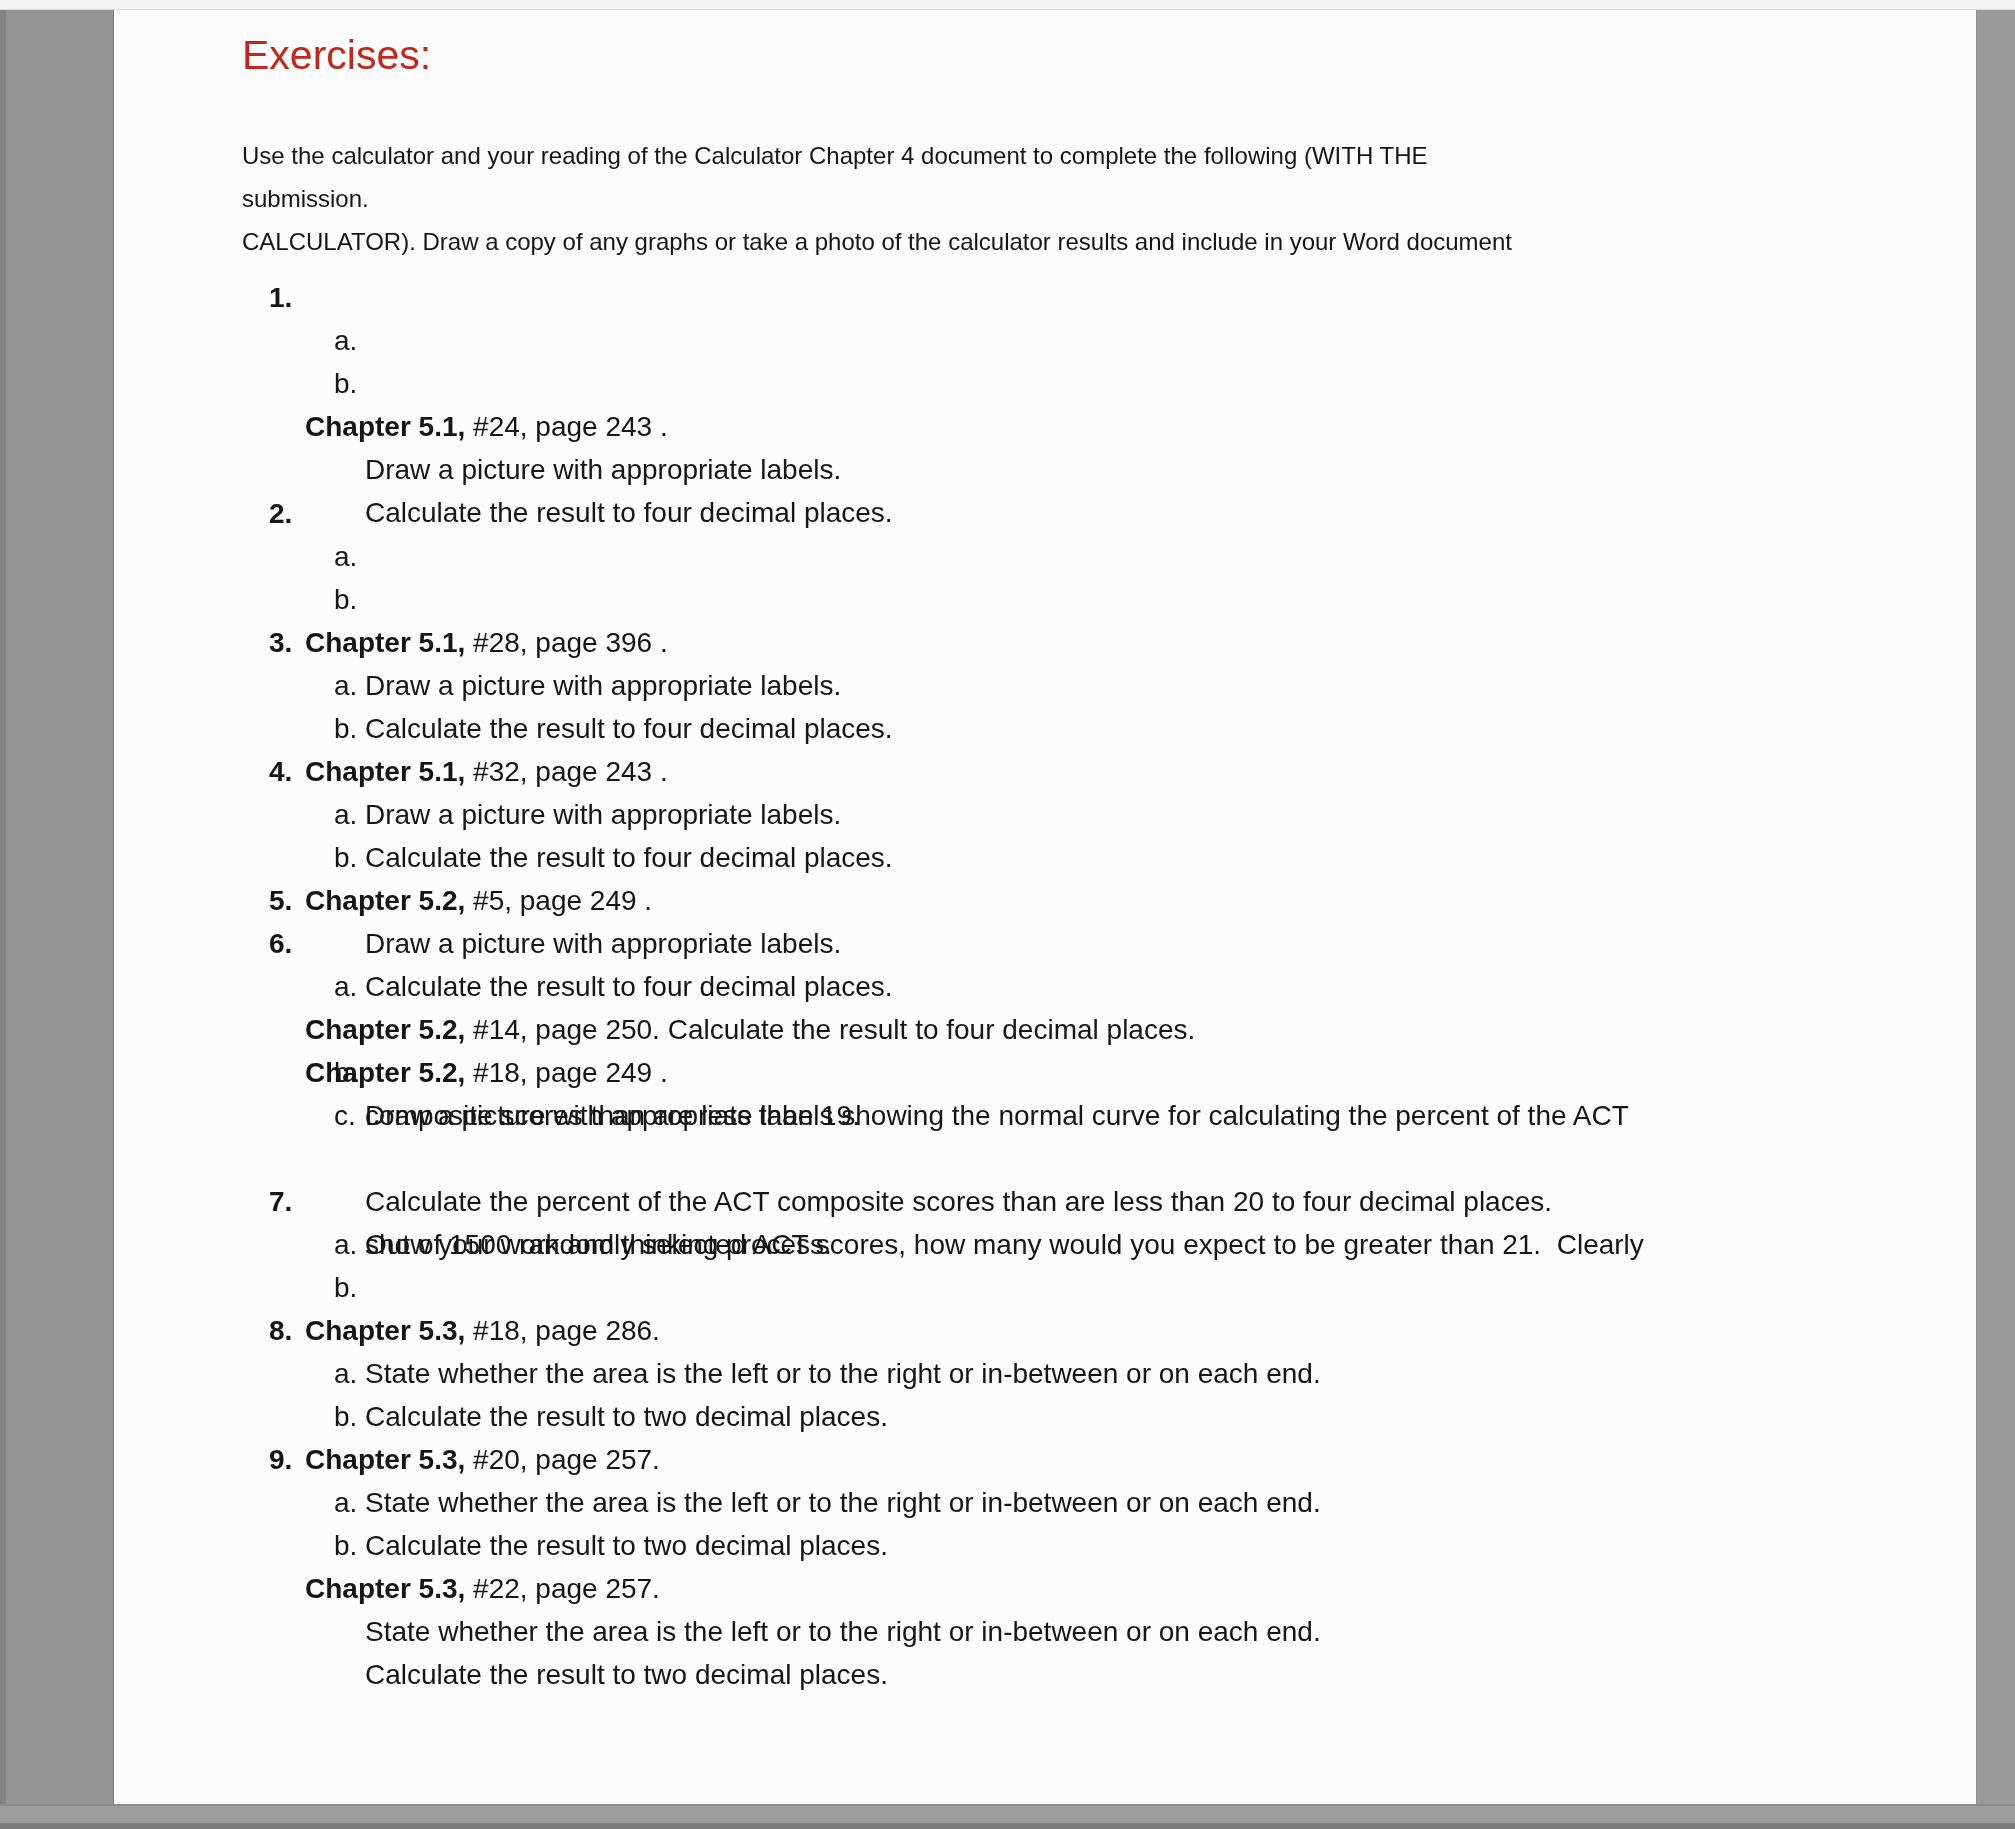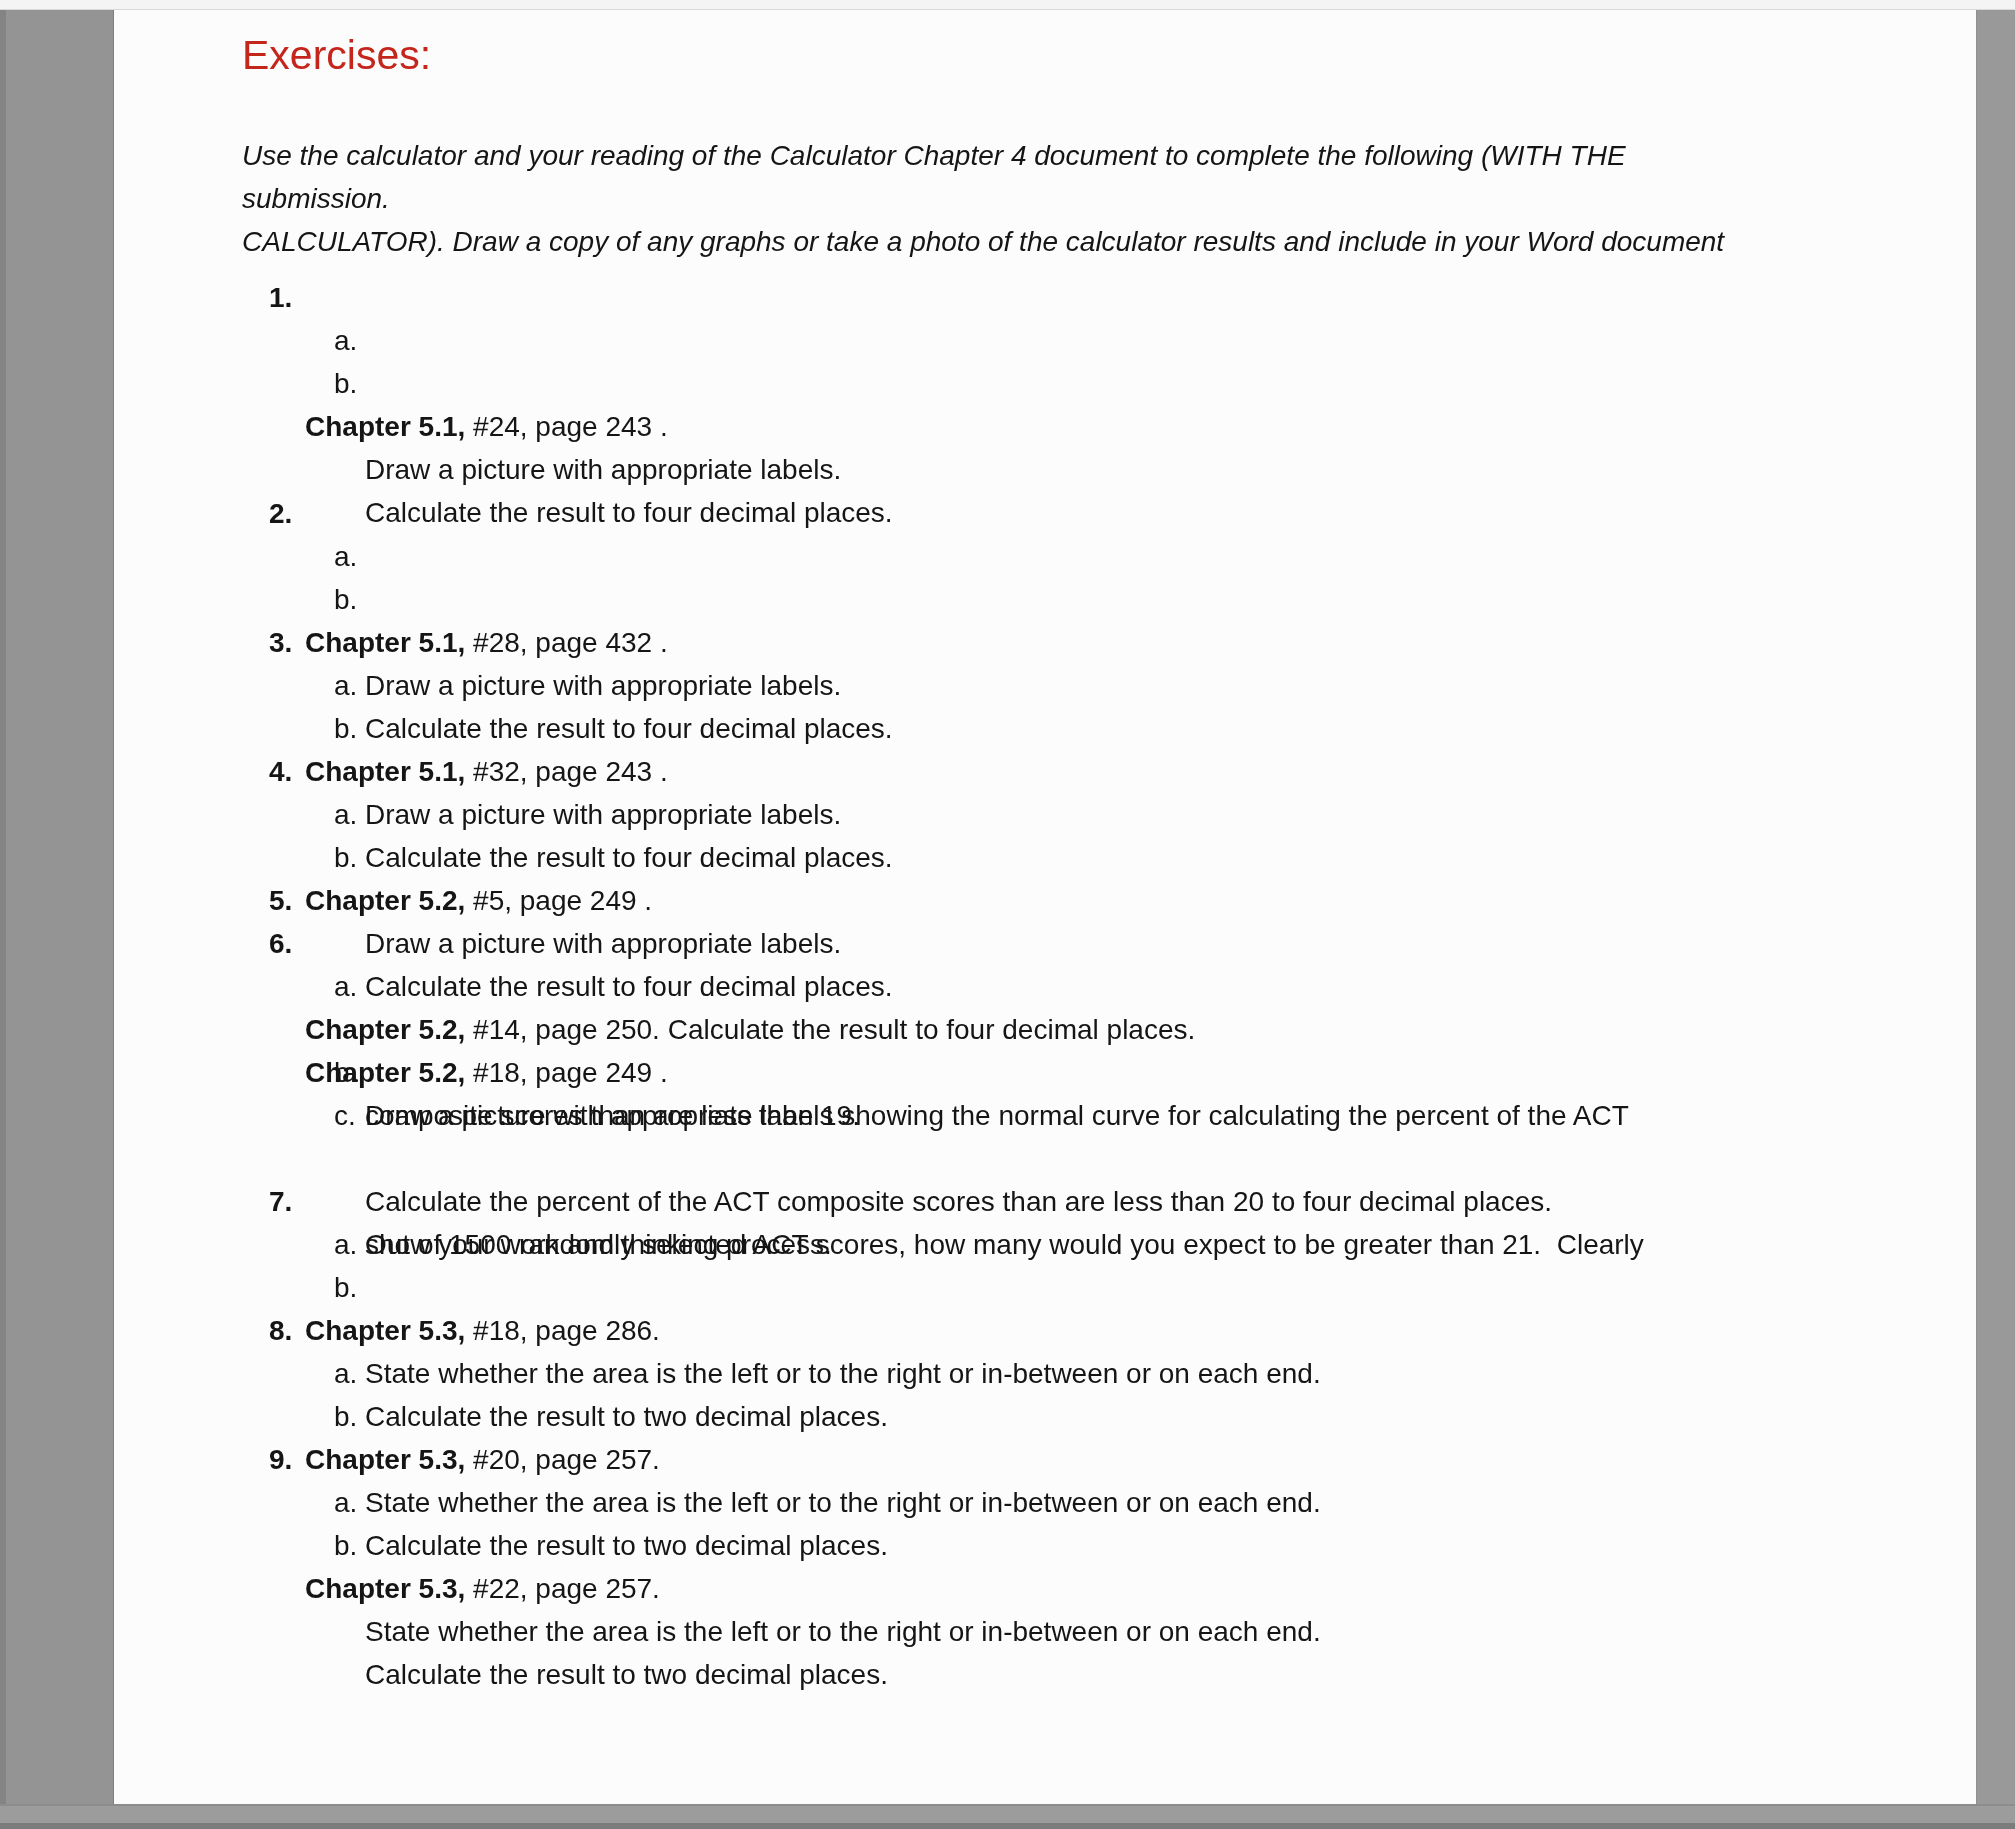--- a/index.html
+++ b/index.html
@@ -45,21 +45,21 @@
   }
 
   .heading {
     margin:18.6px 0 0 112px;
     font-size:41px; line-height:52px;
     color:#c4261b;
     white-space:pre;
   }
   .intro { margin:53px 0 0 112px; }
   .intro .line {
-    height:43px; line-height:43px; font-size:28px; white-space:pre;font-style:italic;
+    height:43px; line-height:43px; font-size:24px; white-space:pre;
   }
   .exercise-list { margin-top:13px; }
   .row {
     position:relative; height:43px; line-height:43px;
     font-size:28px; white-space:pre;
   }
   .row.gap { margin-top:87px; }
   .num  { position:absolute; left:139px; top:0; font-weight:bold; }
   .itext { display:block; padding-left:175px; }
   .itext b { font-weight:bold; }
@@ -96,21 +96,21 @@
       <span class="letter">a.</span>
       <span class="stext">Draw a picture with appropriate labels.</span>
     </div>
     <div class="row sub">
       <span class="letter">b.</span>
       <span class="stext">Calculate the result to four decimal places.</span>
     </div>
 
     <div class="row item gap">
       <span class="num">2.</span>
-      <span class="itext"><b>Chapter 5.1,</b><span> #28, page 432 .</span></span>
+      <span class="itext"><b>Chapter 5.1,</b><span> #28, page 396 .</span></span>
     </div>
     <div class="row sub">
       <span class="letter">a.</span>
       <span class="stext">Draw a picture with appropriate labels.</span>
     </div>
     <div class="row sub">
       <span class="letter">b.</span>
       <span class="stext">Calculate the result to four decimal places.</span>
     </div>
 

